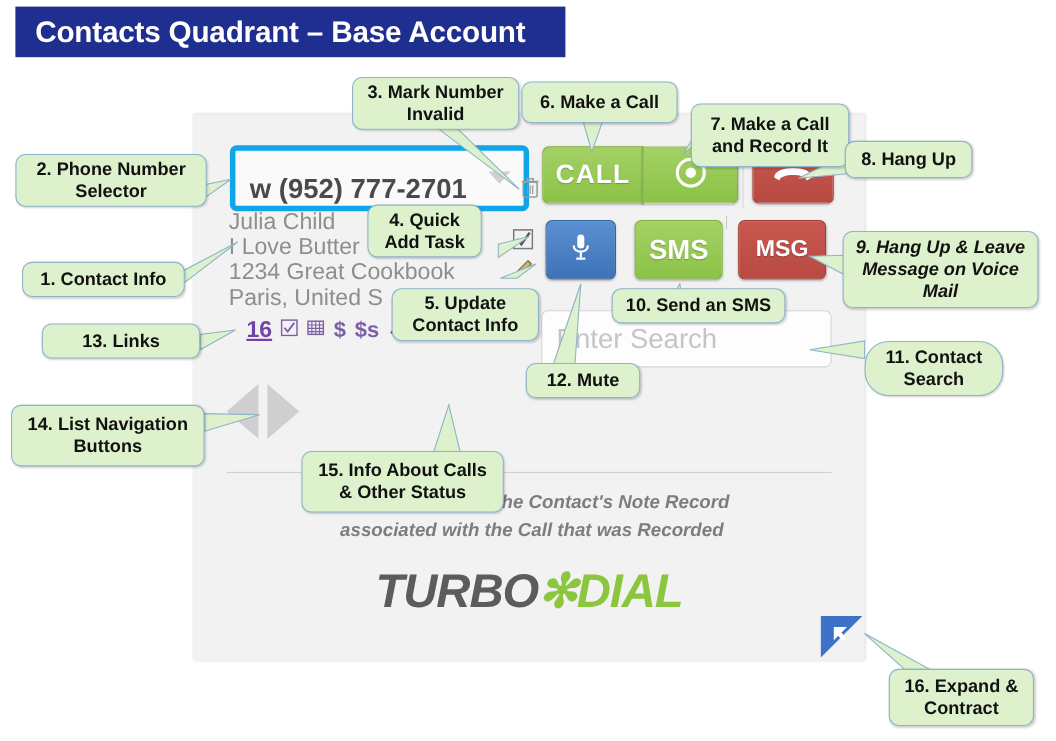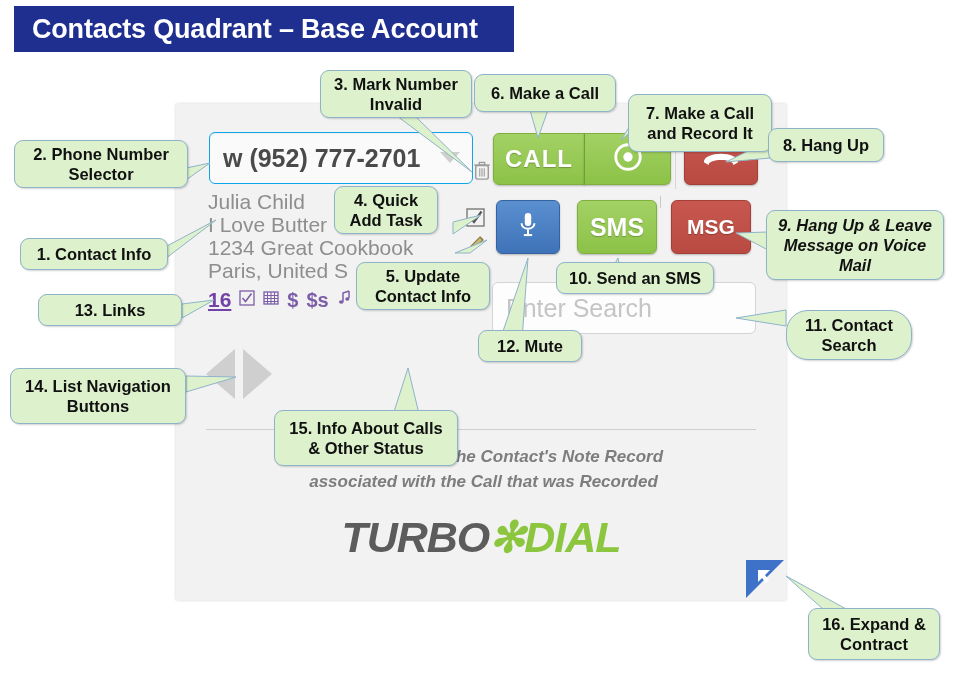--- a/index.html
+++ b/index.html
@@ -38,24 +38,24 @@
     box-shadow: 0 0 3px rgba(0,0,0,0.18);
   }
   #app-inner { position: absolute; inset: 0; }
 
   
   #phone-select {
     position: absolute;
     left: 33px; top: 28px;
     width: 262px; height: 50px;
     background: #fafafa;
-    border: 1px solid #0ea5e9;
+    border: 5px solid #0ea5e9;
     border-radius: 6px;
     box-shadow: inset 0 1px 2px rgba(0,0,0,0.05);
-    display: flex; align-items: center;
+    display: flex; align-items: flex-end;
   }
   #phone-select .phone-text {
     font-size: 25px; font-weight: bold;
     color: #4a4a4a;
     padding-left: 13px;
     white-space: nowrap;
   }
   #phone-chevron {
     position: absolute; right: 12px; top: 19px;
     width: 0; height: 0;
@@ -76,21 +76,21 @@
     color: #8e8e8e;
     font-size: 21px;
     line-height: 23px;
     white-space: nowrap;
   }
   #contact-info div { overflow: hidden; }
 
   
   #links-row {
     position: absolute;
-    left: 32px; top: 184px;
+    left: 48px; top: 184px;
     display: flex; align-items: center;
     gap: 8px;
     color: #7b5ea7;
     font-size: 20px;
   }
   #links-row .lnk-count {
     color: #7242a8; text-decoration: underline;
     font-weight: bold; font-size: 21px;
   }
   #links-row .lnk-ico { font-size: 17px; color: #7b5ea7; }

